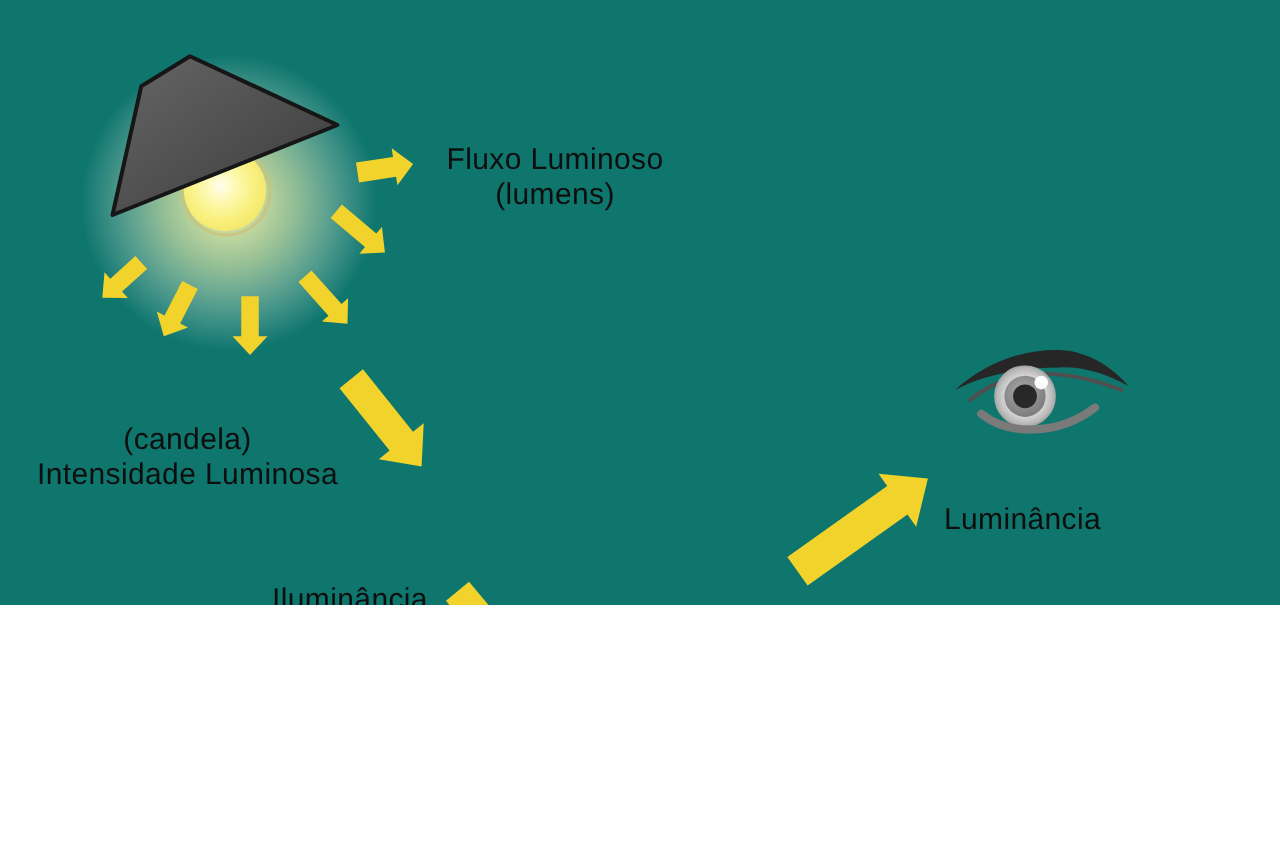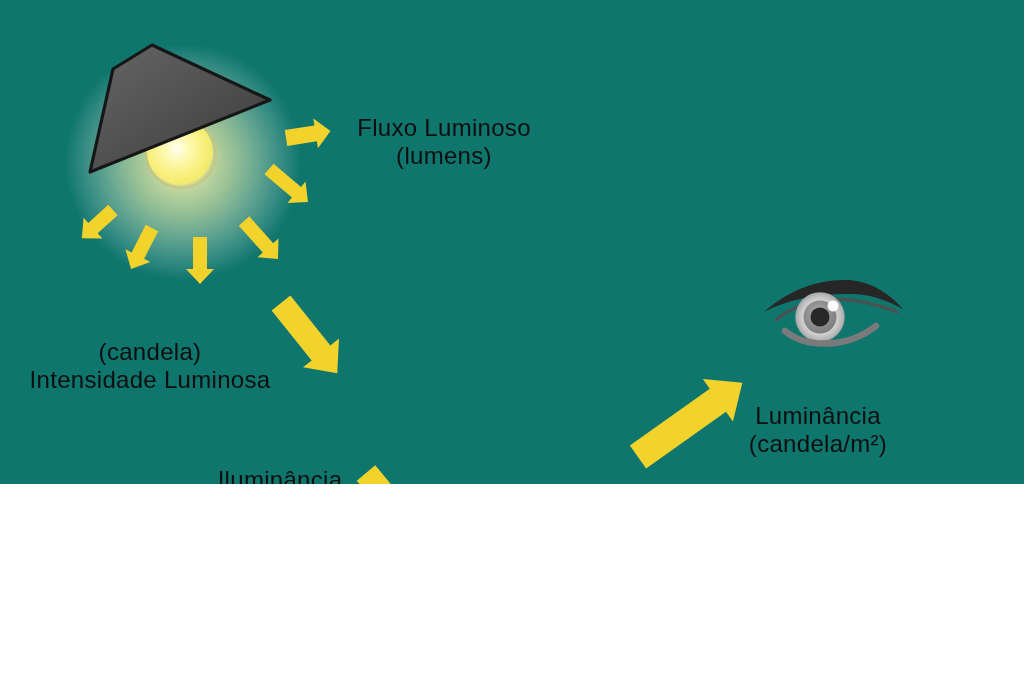--- a/index.html
+++ b/index.html
@@ -117,16 +117,15 @@
     <span>(candela)</span>
     <span>Intensidade Luminosa</span>
   </div>
 
   <div class="label" style="left:180px; top:466px; width:200px;">
     <span>Iluminância</span>
   </div>
 
   <div class="label" style="left:712px; top:384px; width:212px;margin-top:18px;">
     <span>Luminância</span>
-    <span>(candela/m²)</span>
   </div>
 
 </div>
 
 </body></html>

